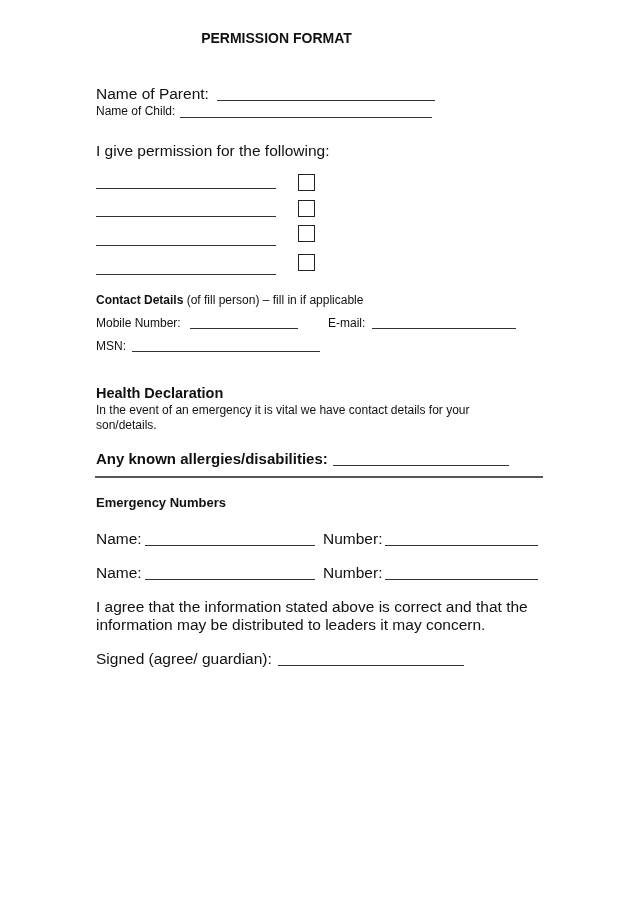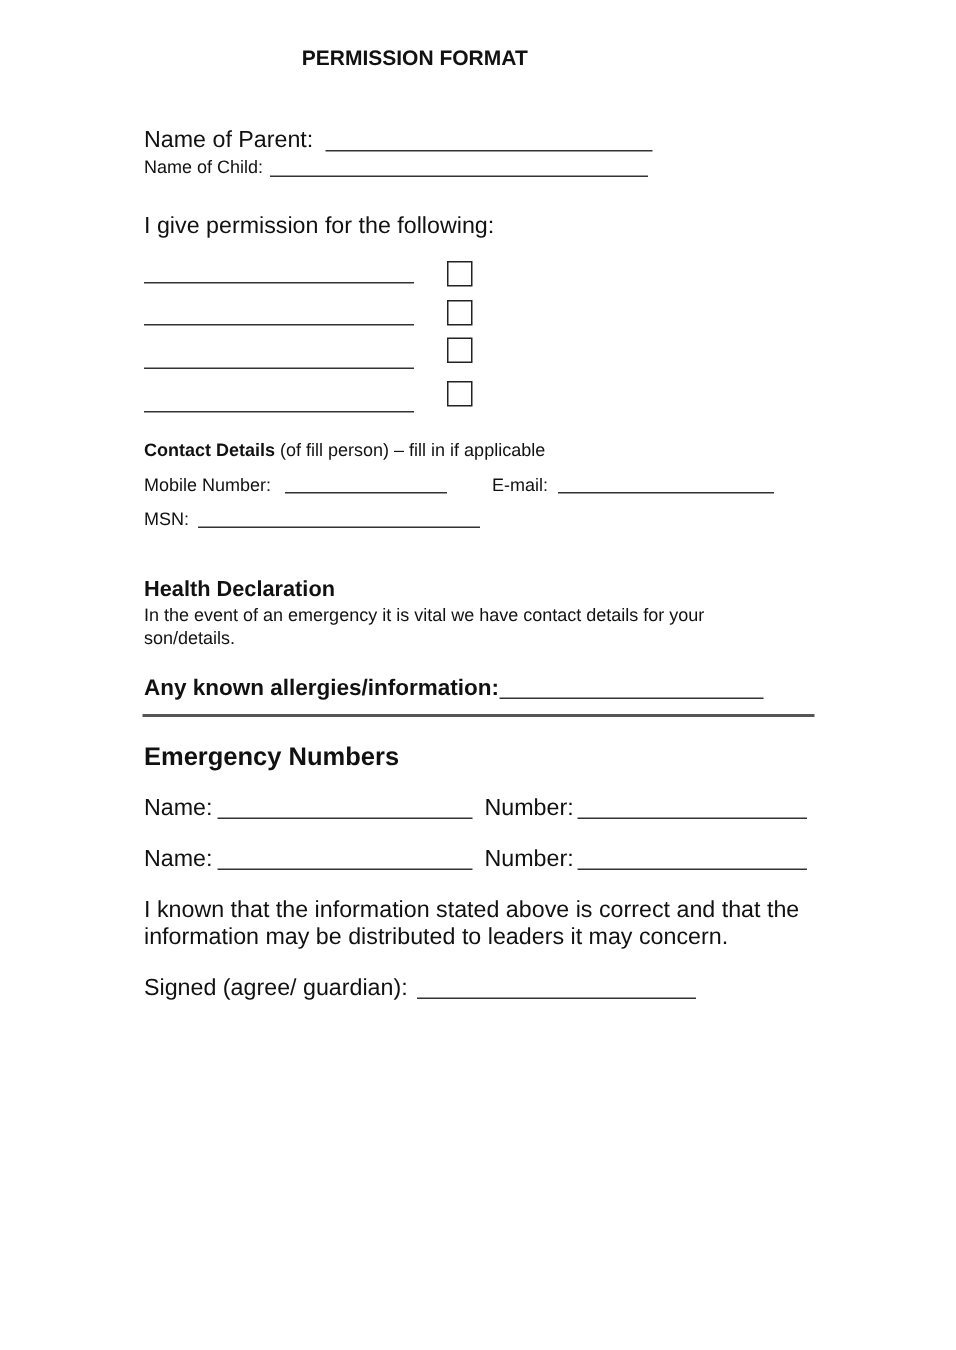--- a/index.html
+++ b/index.html
@@ -45,33 +45,33 @@
   <div class="abs f12" style="left:96px; top:316px;">Mobile Number:</div>
   <div class="line" style="left:190px; width:108px; top:328px;"></div>
   <div class="abs f12" style="left:328px; top:316px;">E-mail:</div>
   <div class="line" style="left:372px; width:144px; top:328px;"></div>
   <div class="abs f12" style="left:96px; top:339px;">MSN:</div>
   <div class="line" style="left:132px; width:188px; top:351px;"></div>
 
   <div class="abs bold u" style="left:96px; top:385px; font-size:14.5px;">Health Declaration</div>
   <div class="abs f11" style="left:96px; top:403px;">In the event of an emergency it is vital we have contact details for your</div>
   <div class="abs f11" style="left:96px; top:418px;">son/details.</div>
-  <div class="abs bold" style="left:96px; top:450px; font-size:15px;">Any known allergies/information:</div>
+  <div class="abs bold" style="left:96px; top:450px; font-size:15px;">Any known allergies/disabilities:</div>
   <div class="line" style="left:333px; width:176px; top:465px;"></div>
   <div class="hr"></div>
 
-  <div class="abs bold" style="left:96px; top:495px; font-size:17px;">Emergency Numbers</div>
+  <div class="abs bold" style="left:96px; top:495px; font-size:13px;">Emergency Numbers</div>
 
   <div class="abs f16" style="left:96px; top:530px;">Name:</div>
   <div class="line" style="left:145px; width:170px; top:545px;"></div>
   <div class="abs f16" style="left:323px; top:530px;">Number:</div>
   <div class="line" style="left:385px; width:153px; top:545px;"></div>
 
   <div class="abs f16" style="left:96px; top:564px;">Name:</div>
   <div class="line" style="left:145px; width:170px; top:579px;"></div>
   <div class="abs f16" style="left:323px; top:564px;">Number:</div>
   <div class="line" style="left:385px; width:153px; top:579px;"></div>
 
-  <div class="abs f16" style="left:96px; top:598px;">I known that the information stated above is correct and that the</div>
+  <div class="abs f16" style="left:96px; top:598px;">I agree that the information stated above is correct and that the</div>
   <div class="abs f16" style="left:96px; top:616px;">information may be distributed to leaders it may concern.</div>
   <div class="abs f16" style="left:96px; top:650px;">Signed (agree/ guardian):</div>
   <div class="line" style="left:278px; width:186px; top:665px;"></div>
 </div>
 
 </body></html>

